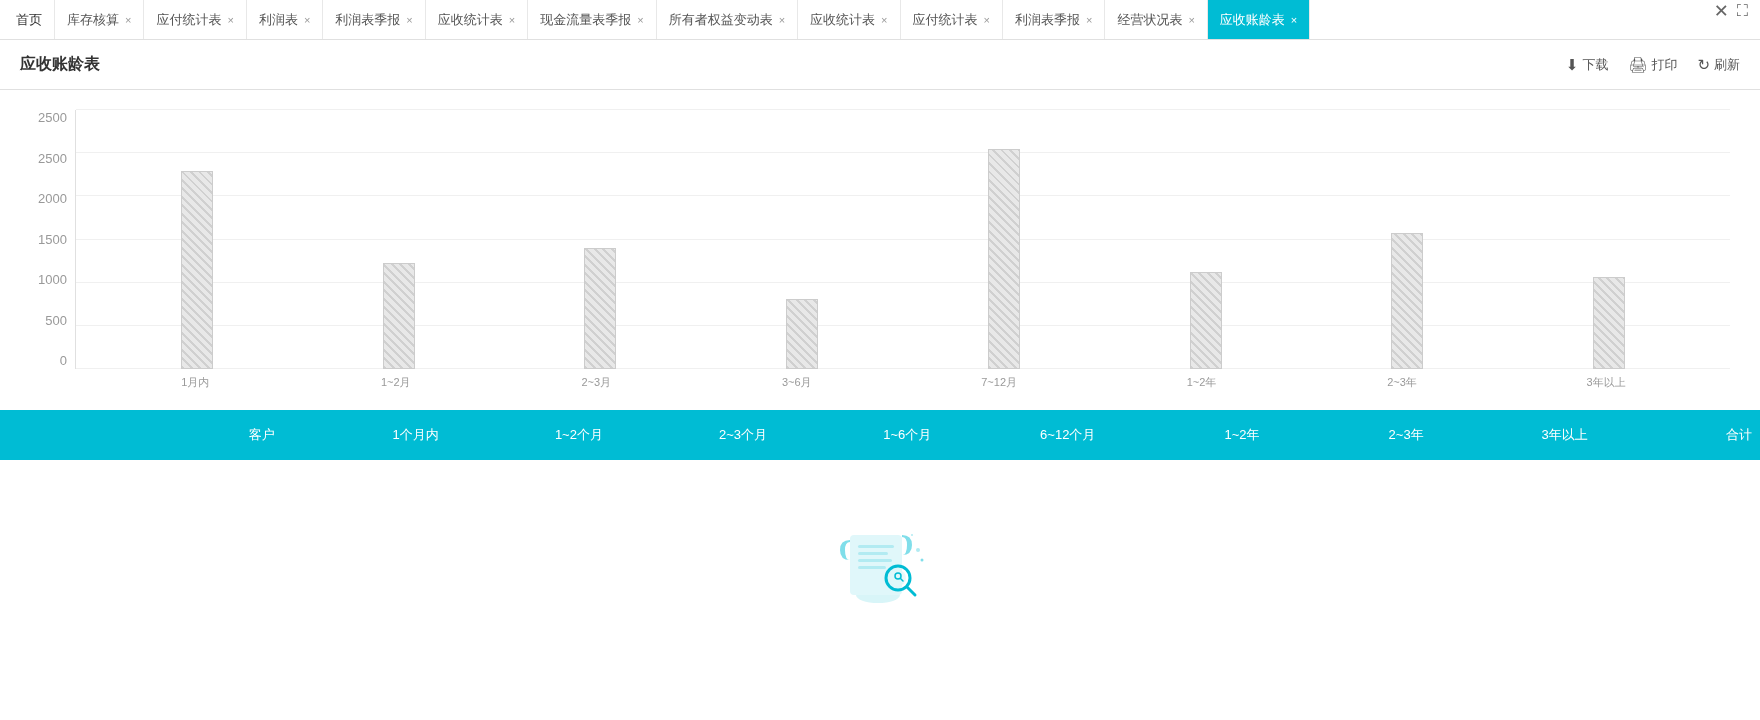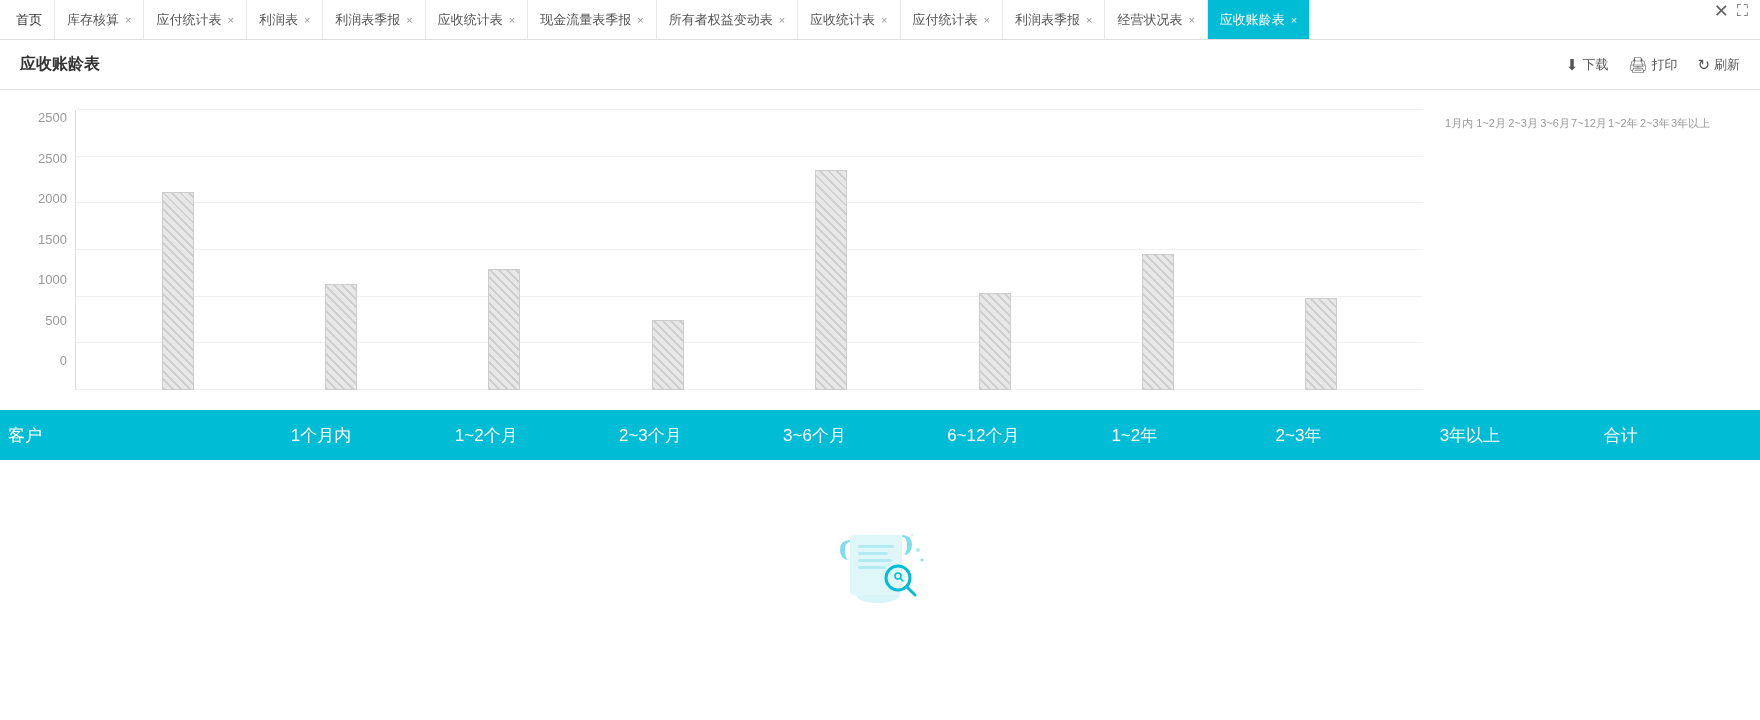--- a/index.html
+++ b/index.html
@@ -119,21 +119,21 @@
       padding-right: 8px;
     }
     .y-axis-label {
       font-size: 13px;
       color: #999;
     }
 
     .chart-plot {
       flex: 1;
       display: flex;
-      flex-direction: row;
+      flex-direction: column;
       justify-content: center;
     }
 
     .grid-and-bars {
       flex: 1;
       position: relative;
       border-left: 1px solid #e0e0e0;
     }
 
     
@@ -195,22 +195,22 @@
       display: flex;
       background: #00bcd4;
       color: #fff;
       height: 50px;
       align-items: center;
       margin-top: 10px;
     }
 
     .th-cell {
       flex: 1;
-      text-align: left;
-      font-size: 17px;
+      text-align: right;
+      font-size: 13px;
       padding: 0 8px;
     }
     .th-cell.customer {
       flex: 1.8;
     }
 
     
     .empty-state {
       display: flex;
       flex-direction: column;
@@ -386,21 +386,21 @@
         </div>
       </div>
     </div>
   </div>
 
   <div class="table-header">
     <div class="th-cell customer">客户</div>
     <div class="th-cell">1个月内</div>
     <div class="th-cell">1~2个月</div>
     <div class="th-cell">2~3个月</div>
-    <div class="th-cell">3~6个月</div>
+    <div class="th-cell">1~6个月</div>
     <div class="th-cell">6~12个月</div>
     <div class="th-cell">1~2年</div>
     <div class="th-cell">2~3年</div>
     <div class="th-cell">3年以上</div>
     <div class="th-cell">合计</div>
   </div>
 
   <div class="empty-state">
     <div class="empty-icon">
       <svg class="scroll-doc-svg" viewBox="0 0 100 90" xmlns="http://www.w3.org/2000/svg">

